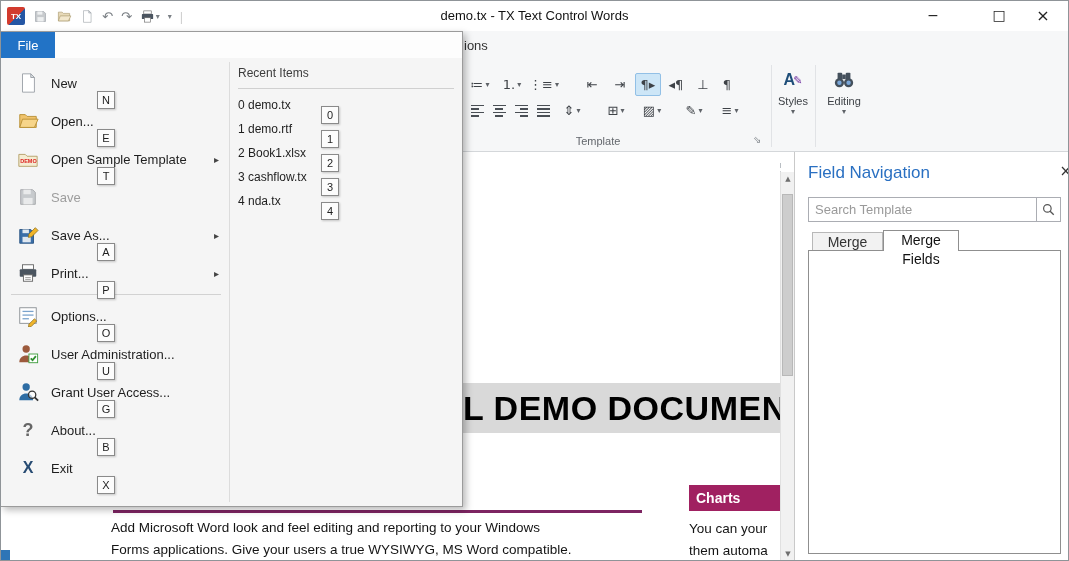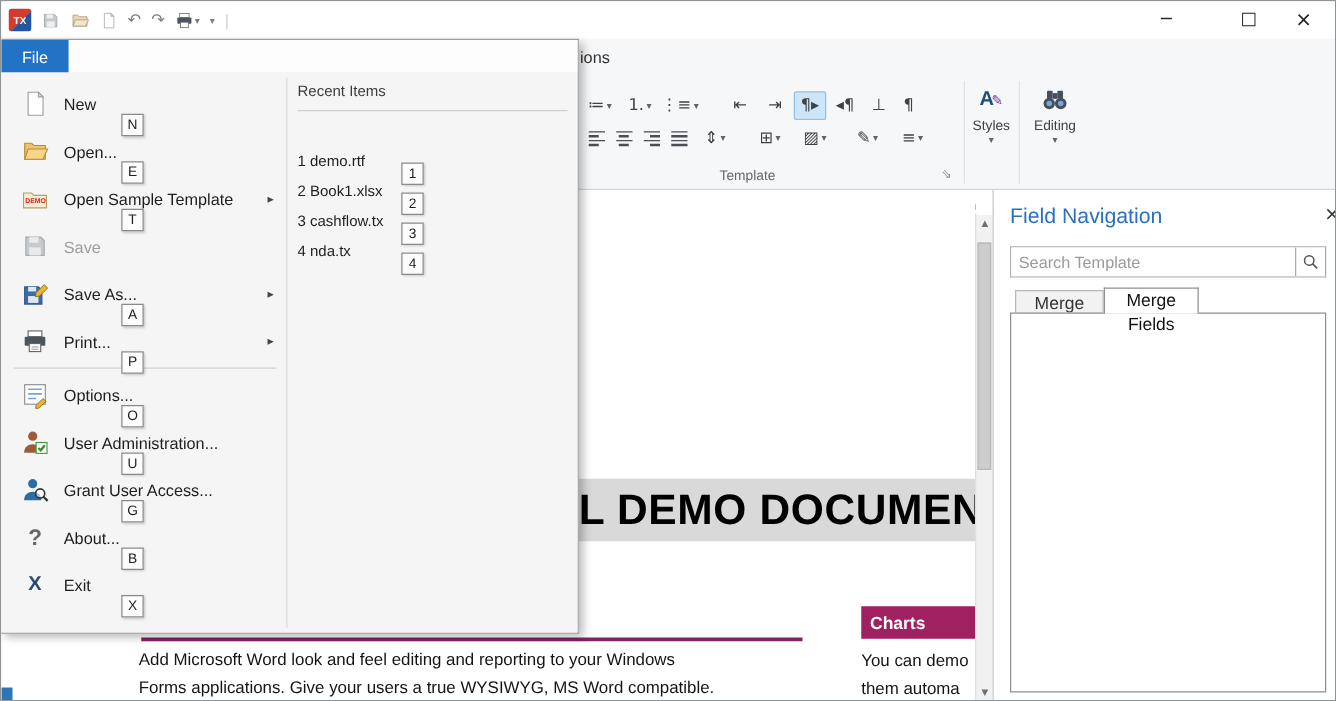--- a/index.html
+++ b/index.html
@@ -129,20 +129,21 @@
         <svg width="15" height="15" viewBox="0 0 24 24">
             <rect x="6" y="3" width="12" height="5" fill="#fff" stroke="#666"></rect>
             <rect x="3" y="8" width="18" height="8" rx="1" fill="#4b5560"></rect>
             <rect x="7" y="14" width="10" height="7" fill="#fff" stroke="#666"></rect>
           </svg>
         <span class="qcaret g">▾</span>
       </span>
       <span class="qcaret g">▾</span>
       <span class="qdiv">|</span>
     </div>
+    <div class="wtitle">demo.tx - TX Text Control Words</div>
     <div class="winbtn g" style="right:118px">−</div>
     <div class="winbtn g" style="right:52px">□</div>
     <div class="winbtn g" style="right:8px;font-size:16px">×</div>
   </div>
 
   <div class="ribbon">
     <span class="tabfrag">ions</span>
 
     <div class="sbtn" style="left:464px;top:42px;width:30px">
         <span class="g">≔</span>
@@ -272,21 +273,21 @@
     <div class="hband">
       <span>L DEMO DOCUMEN</span>
     </div>
     <div class="chartsbox">Charts</div>
     <div class="prule"></div>
     <div class="body-left">
       <div>Add Microsoft Word look and feel editing and reporting to your Windows</div>
       <div>Forms applications. Give your users a true WYSIWYG, MS Word compatible.</div>
     </div>
     <div class="body-right">
-      <div>You can demo</div>
+      <div>You can your</div>
       <div>them automa</div>
     </div>
     <div class="bluecorner"></div>
   </div>
 
   <div class="vscroll">
     <div class="varrow g" style="top:0">▲</div>
     <div class="vthumb"></div>
     <div class="varrow g" style="bottom:0">▼</div>
   </div>
@@ -442,20 +443,24 @@
         <span class="mic">
             <span class="exitx">X</span>
           </span>
         <span class="mlabel">Exit</span>
         <span class="keytip">X</span>
       </div>
 
       <div class="recent">
         <div class="rheader">Recent Items</div>
         <div class="rline"></div>
+        <div class="ritem" style="top:35px">
+          <span>0 demo.tx</span>
+          <span class="keytip">0</span>
+        </div>
         <div class="ritem" style="top:59px">
           <span>1 demo.rtf</span>
           <span class="keytip">1</span>
         </div>
         <div class="ritem" style="top:83px">
           <span>2 Book1.xlsx</span>
           <span class="keytip">2</span>
         </div>
         <div class="ritem" style="top:107px">
           <span>3 cashflow.tx</span>

